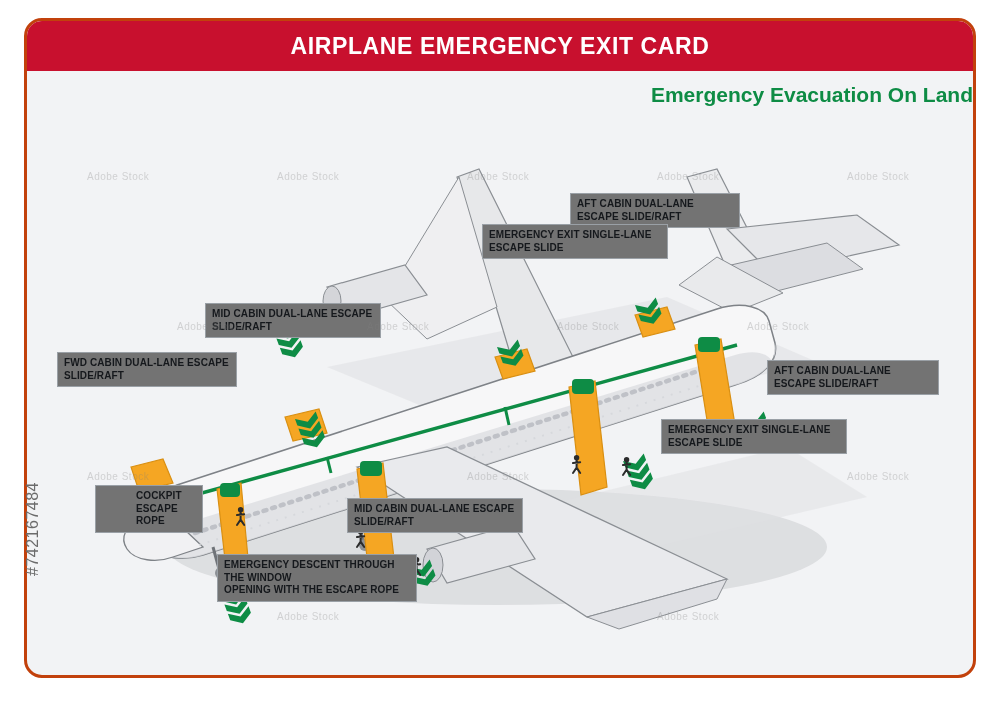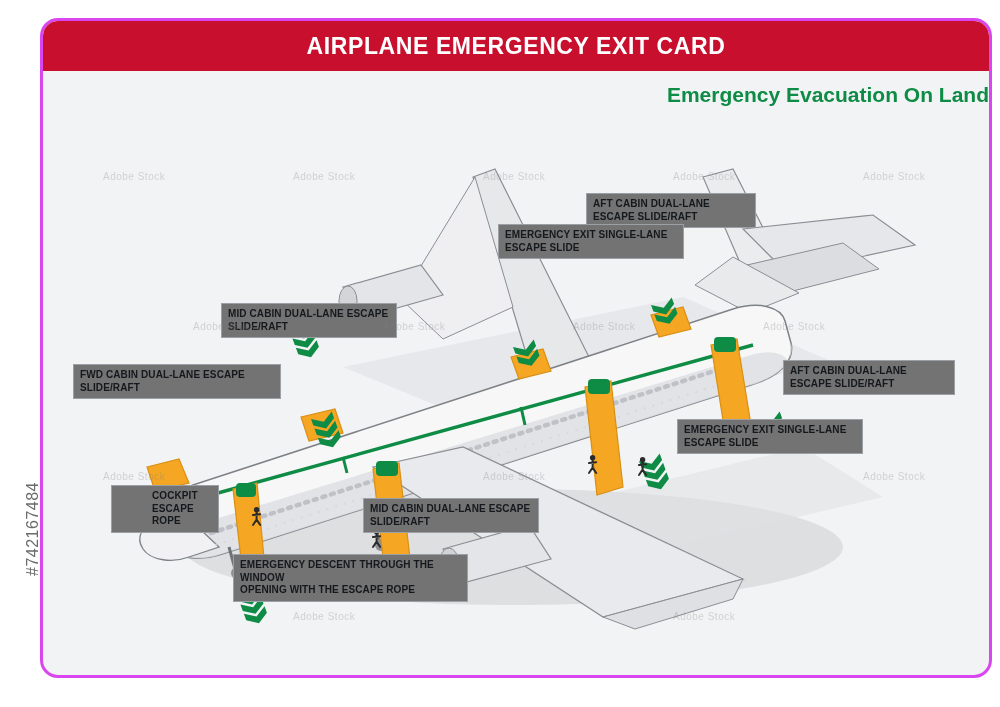--- a/index.html
+++ b/index.html
@@ -17,25 +17,25 @@
   .stage {
     position: absolute;
     left: 0; top: 0;
     width: 1000px;
     height: 707px;
     background: #ffffff;
   }
   
   .card {
     position: absolute;
-    left: 40px;
+    left: 24px;
     top: 18px;
     width: 952px;
     height: 660px;
-    border: 3px solid #d946ef;
+    border: 3px solid #c2410c;
     border-radius: 18px;
     background: #f2f3f5;
     box-sizing: border-box;
     overflow: hidden;
     text-decoration: underline;
   }
   .title-bar {
     position: absolute;
     left: 0; top: 0;
     width: 100%;
@@ -302,26 +302,26 @@
           <g transform="translate(210,390) scale(0.9)">
               <use href="#person"></use>
             </g>
         </g>
       </svg>
     </div>
 
     <div class="label" style="left:543px; top:172px; width:170px;">AFT CABIN DUAL-LANE ESCAPE SLIDE/RAFT</div>
     <div class="label" style="left:455px; top:203px; width:186px;">EMERGENCY EXIT SINGLE-LANE ESCAPE SLIDE</div>
     <div class="label" style="left:178px; top:282px; width:176px;">MID CABIN DUAL-LANE ESCAPE SLIDE/RAFT</div>
-    <div class="label" style="left:30px; top:331px; width:208px;margin-top:12px;">FWD CABIN DUAL-LANE ESCAPE SLIDE/RAFT</div>
+    <div class="label" style="left:30px; top:331px; width:180px;">FWD CABIN DUAL-LANE ESCAPE SLIDE/RAFT</div>
     <div class="label" style="left:740px; top:339px; width:172px;">AFT CABIN DUAL-LANE ESCAPE SLIDE/RAFT</div>
     <div class="label" style="left:634px; top:398px; width:186px;">EMERGENCY EXIT SINGLE-LANE ESCAPE SLIDE</div>
     <div class="label" style="left:68px; top:464px; width:108px;padding-left:40px;">COCKPIT ESCAPE ROPE</div>
     <div class="label" style="left:320px; top:477px; width:176px;">MID CABIN DUAL-LANE ESCAPE SLIDE/RAFT</div>
-    <div class="label" style="left:190px; top:533px; width:235px;">EMERGENCY DESCENT THROUGH THE WINDOW
+    <div class="label" style="left:190px; top:533px; width:200px;">EMERGENCY DESCENT THROUGH THE WINDOW
 OPENING WITH THE ESCAPE ROPE</div>
 
     <div class="wm" style="left:60px; top:150px;">Adobe Stock</div>
     <div class="wm" style="left:250px; top:150px;">Adobe Stock</div>
     <div class="wm" style="left:440px; top:150px;">Adobe Stock</div>
     <div class="wm" style="left:630px; top:150px;">Adobe Stock</div>
     <div class="wm" style="left:820px; top:150px;">Adobe Stock</div>
     <div class="wm" style="left:150px; top:300px;">Adobe Stock</div>
     <div class="wm" style="left:340px; top:300px;">Adobe Stock</div>
     <div class="wm" style="left:530px; top:300px;">Adobe Stock</div>

